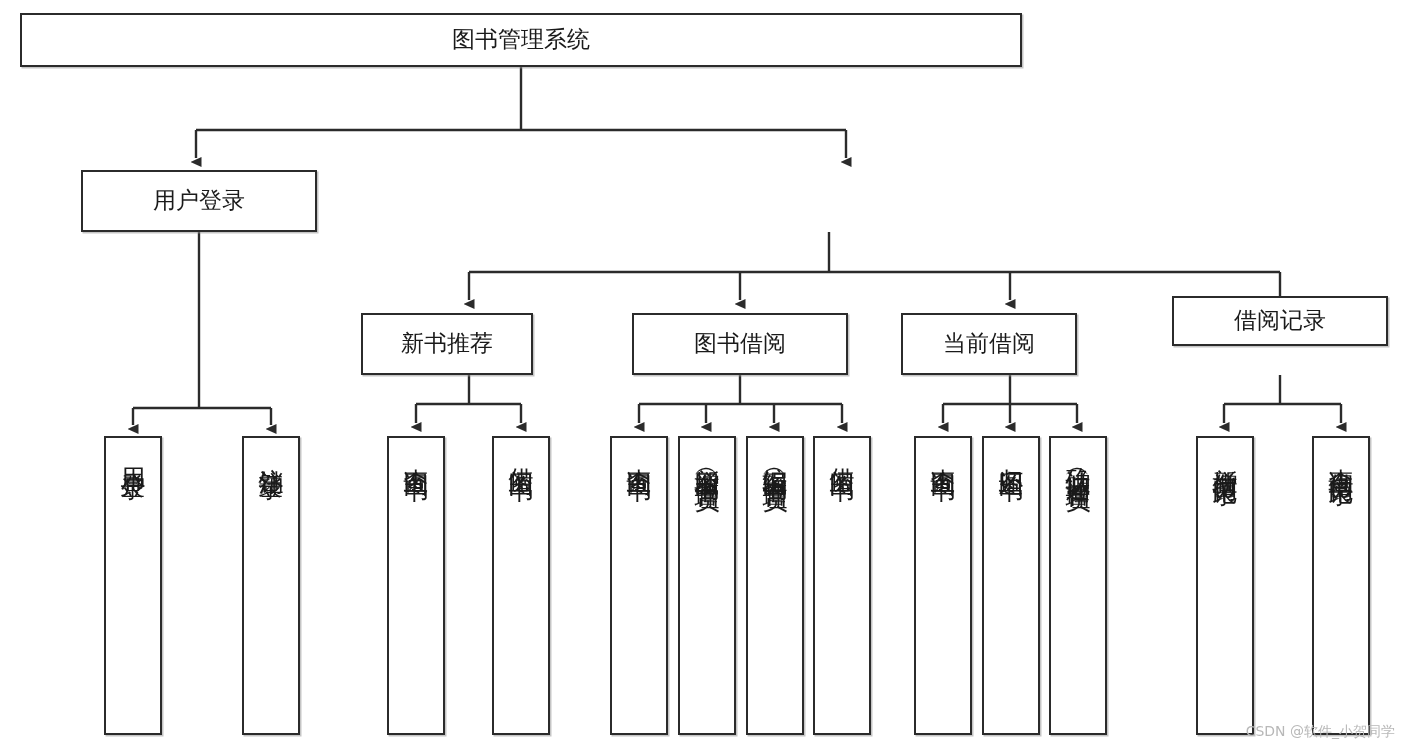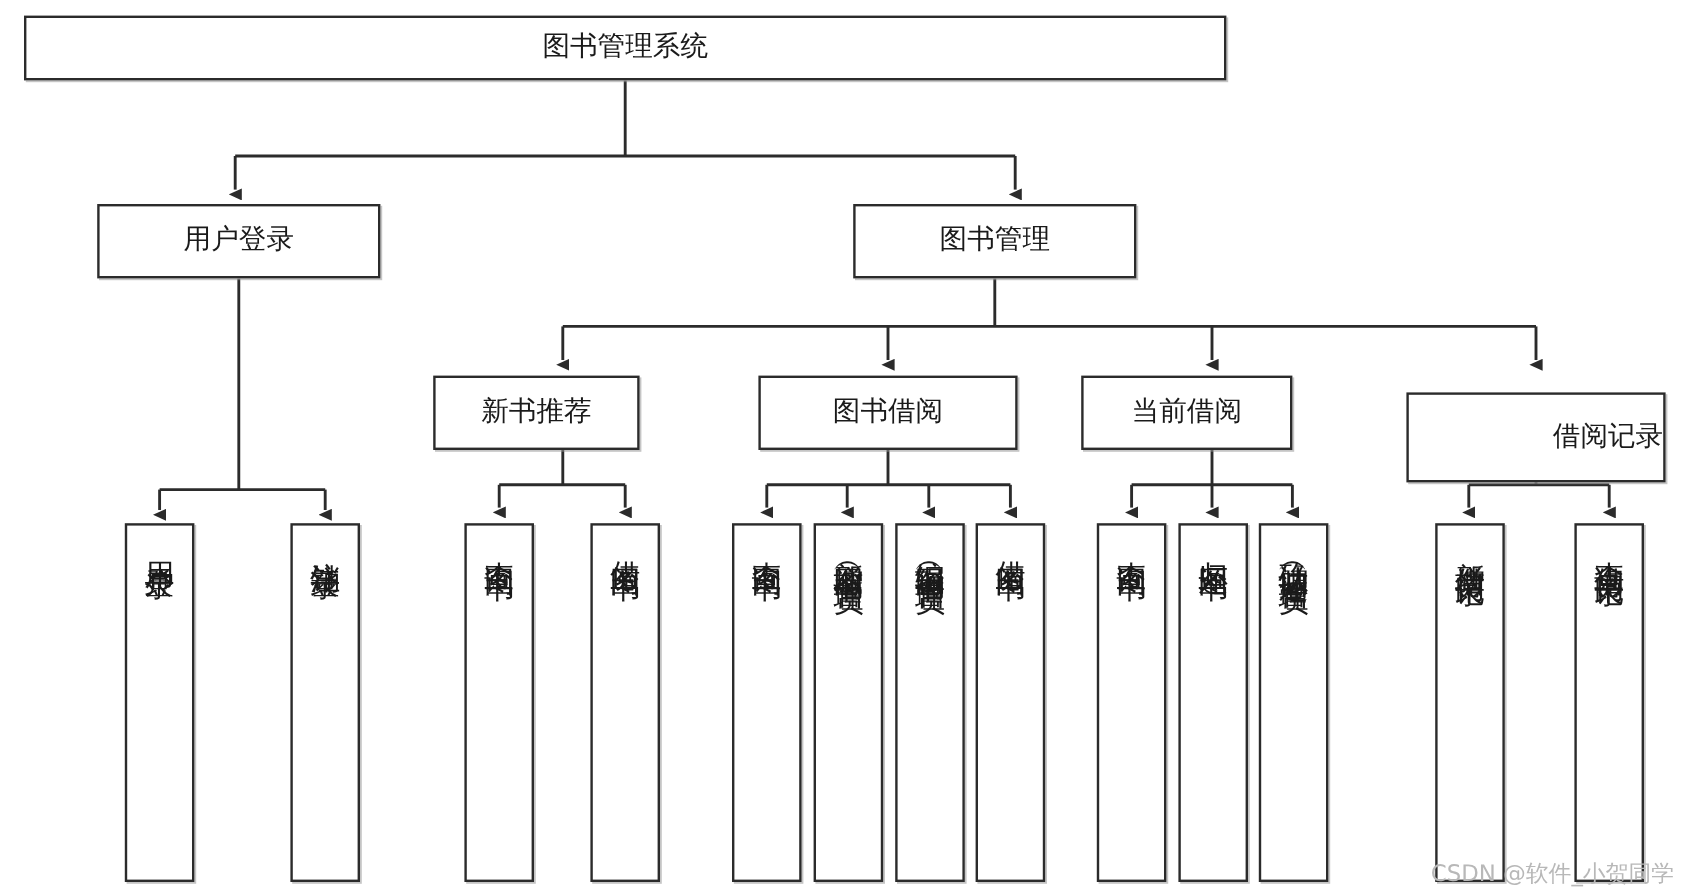--- a/index.html
+++ b/index.html
@@ -61,21 +61,21 @@
     text-orientation: upright;
     font-size: 25px;
     letter-spacing: 3px;
     line-height: 1;
     white-space: nowrap;
   }
   #watermark {
     position: absolute;
     right: 10px;
     bottom: 6px;
-    font-size: 19px;
+    font-size: 14px;
     color: #b8b8b8;
     white-space: nowrap;
     font-family: "DejaVu Sans", "Liberation Sans", sans-serif;
   }
 </style>
 </head>
 <body>
 
 <div id="diagram-root">
 
@@ -130,34 +130,31 @@
     </g>
   </svg>
 
   <div class="node root horizontal" style="left:20px; top:13px; width:1002px; height:54px;">
     <span class="node-label">图书管理系统</span>
   </div>
 
   <div class="node horizontal" style="left:81px; top:170px; width:236px; height:62px;">
     <span class="node-label">用户登录</span>
   </div>
-  <div class="node horizontal" style="left:711px; top:170px; width:236px; height:62px;">
-    <span class="node-label">图书管理</span>
-  </div>
 
   <div class="node horizontal" style="left:361px; top:313px; width:172px; height:62px;">
     <span class="node-label">新书推荐</span>
   </div>
   <div class="node horizontal" style="left:632px; top:313px; width:216px; height:62px;">
     <span class="node-label">图书借阅</span>
   </div>
   <div class="node horizontal" style="left:901px; top:313px; width:176px; height:62px;">
     <span class="node-label">当前借阅</span>
   </div>
-  <div class="node horizontal" style="left:1172px; top:327px; width:216px; height:75px;justify-content:flex-end;">
+  <div class="node horizontal" style="left:1172px; top:296px; width:216px; height:50px;">
     <span class="node-label">借阅记录</span>
   </div>
 
   <div class="node vertical" style="left:104px; top:436px; width:58px; height:299px;">
     <span class="node-label">用户登录</span>
   </div>
   <div class="node vertical" style="left:242px; top:436px; width:58px; height:299px;">
     <span class="node-label">注销登录</span>
   </div>
 

